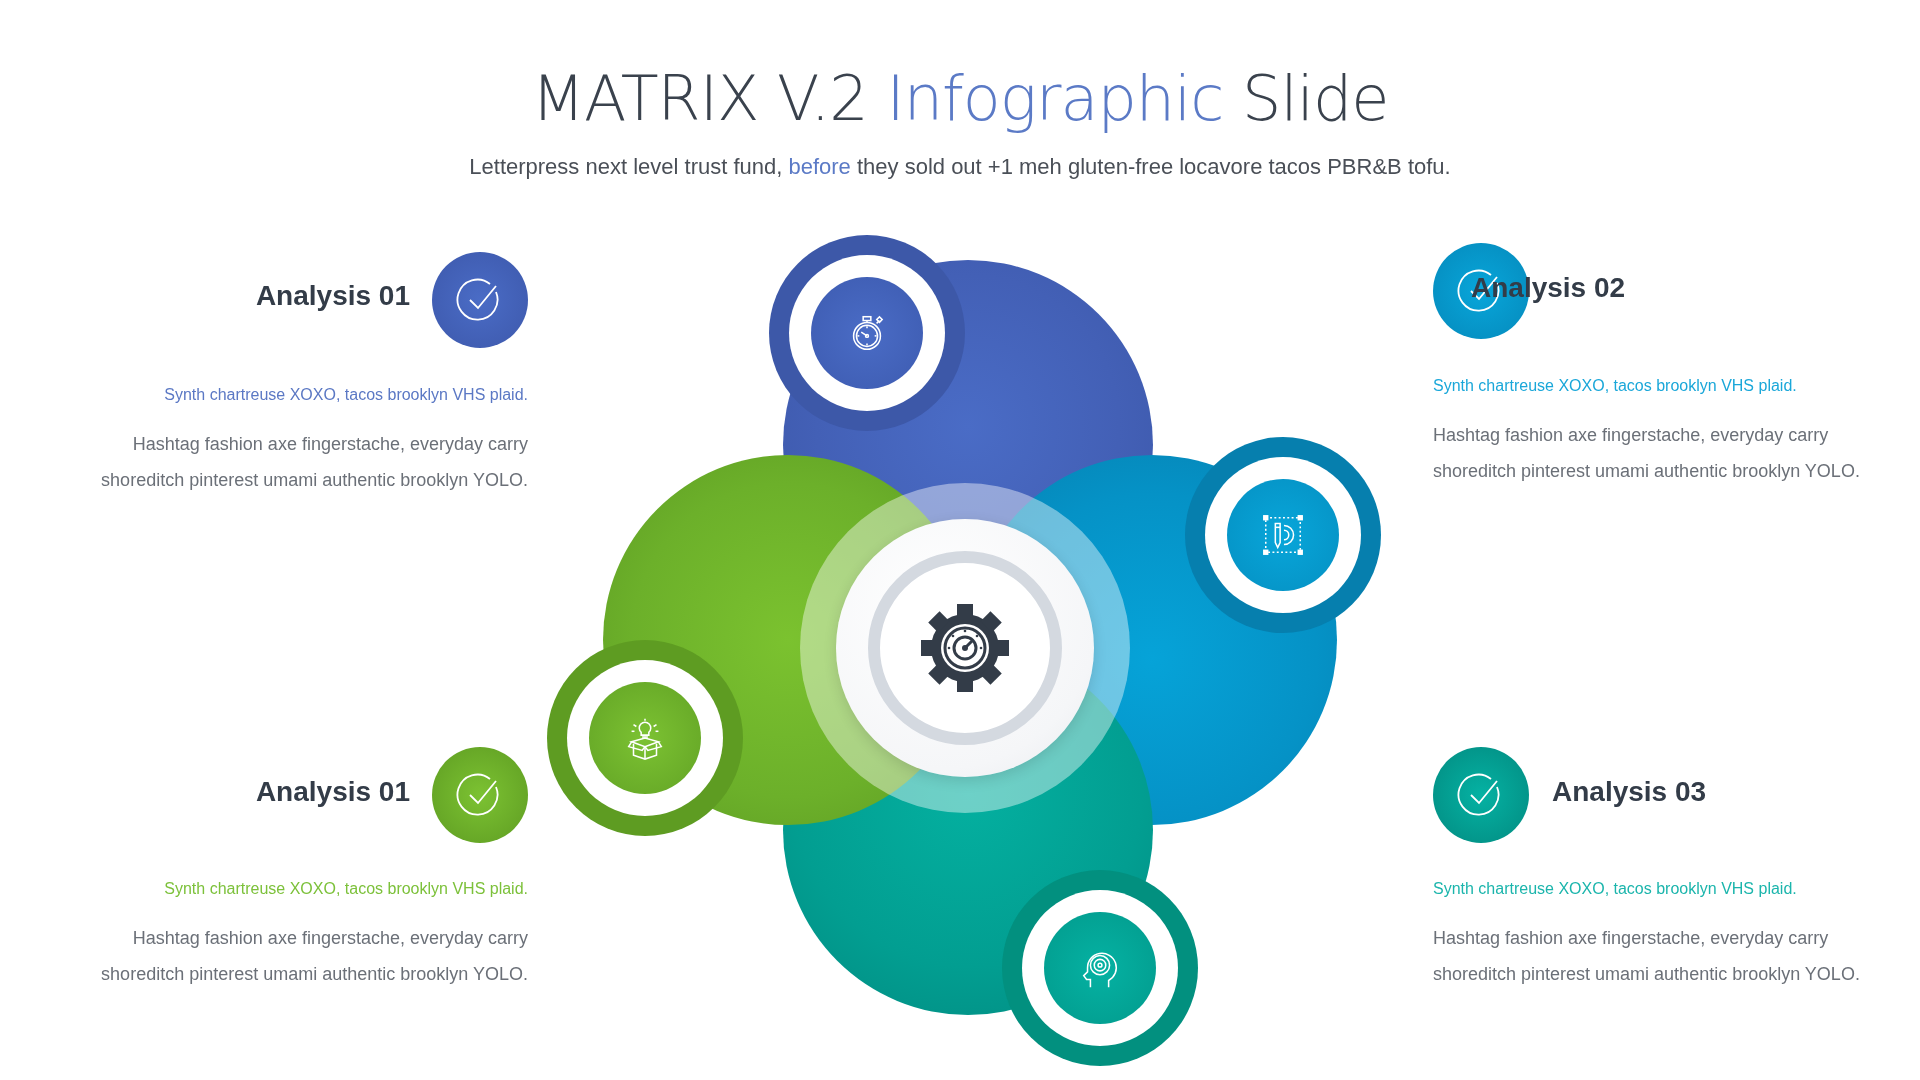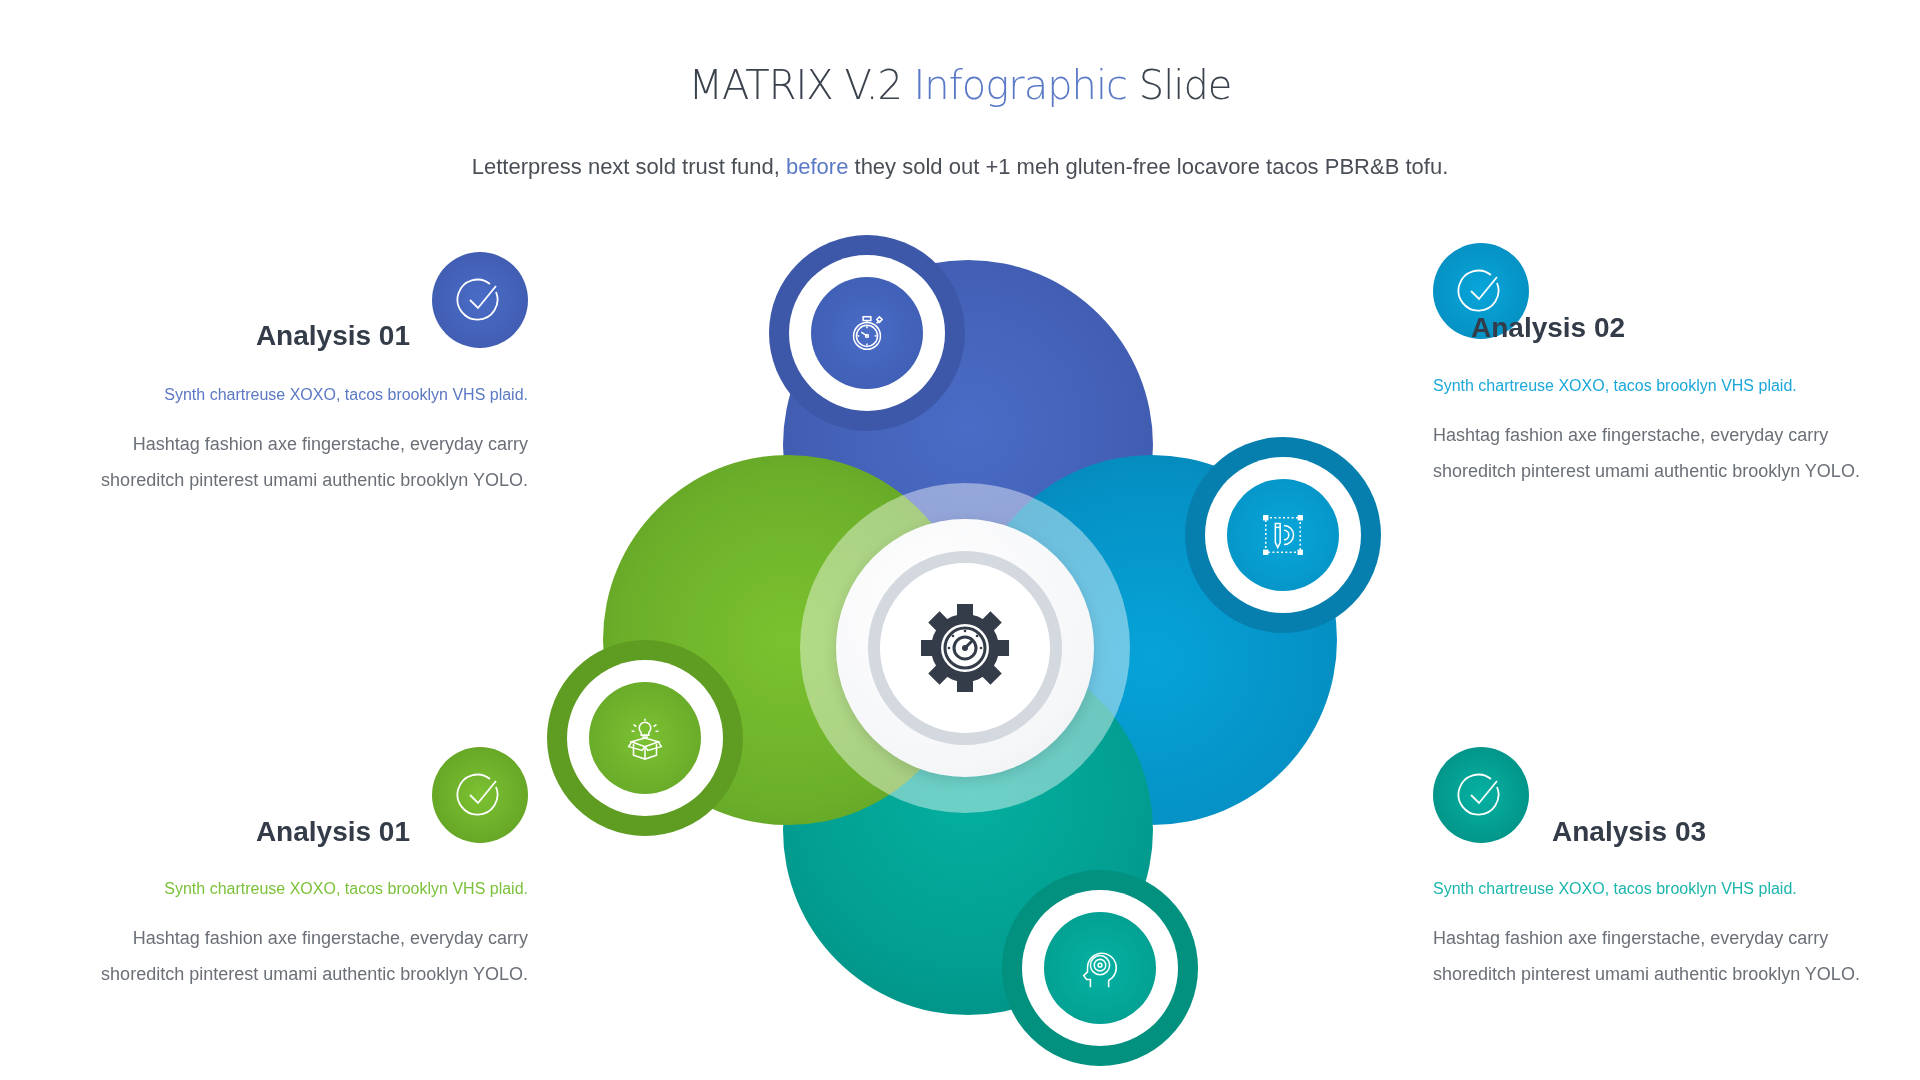--- a/index.html
+++ b/index.html
@@ -1,18 +1,18 @@
 <!DOCTYPE html>
 <html><head>
   <meta charset="utf-8">
   <style>
     html, body { margin: 0; padding: 0; background: #ffffff; }
     body { width: 1920px; height: 1080px; position: relative; overflow: hidden; font-family: "Liberation Sans", sans-serif; }
     .abs { position: absolute; }
-    .title { left: 0; width: 1920px; top: 62px; text-align: center; font-size: 40px; font-weight: 300; color: #3a424d; letter-spacing: -1px; font-family: "DejaVu Sans", sans-serif; }
+    .title { left: 0; width: 1920px; top: 62px; text-align: center; font-size: 62px; font-weight: 300; color: #3a424d; letter-spacing: -1px; font-family: "DejaVu Sans", sans-serif; }
     .title .accent { color: #5b7ac6; }
     .subtitle { left: 0; width: 1920px; top: 154px; text-align: center; font-size: 22px; color: #4a4f57; font-family: "Liberation Sans", sans-serif; }
     .subtitle .accent { color: #5b7ac6; }
 
     .circle { position: absolute; border-radius: 50%; }
     .big { width: 370px; height: 370px; }
     .big.blue { background: radial-gradient(circle at 50% 45%, #4a6cc6 0%, #4360b6 55%, #3a55a6 100%); }
     .big.green { background: radial-gradient(circle at 50% 50%, #7bc22f 0%, #6cb02a 60%, #5c9a22 100%); }
     .big.cyan { background: radial-gradient(circle at 50% 55%, #06a3d8 0%, #0592c6 60%, #0680b0 100%); }
     .big.teal { background: radial-gradient(circle at 50% 40%, #04b0a0 0%, #029e91 60%, #028a80 100%); }
@@ -22,30 +22,30 @@
     .badge-inner { width: 112px; height: 112px; display: flex; align-items: center; justify-content: center; }
     .badge-inner svg { width: 46px; height: 46px; }
 
     .glow { width: 330px; height: 330px; background: rgba(255,255,255,0.42); }
     .white-disc { width: 258px; height: 258px; background: radial-gradient(circle at 40% 35%, #ffffff 0%, #f5f6f8 70%, #e8eaee 100%); box-shadow: 0 4px 14px rgba(0,0,0,0.12); }
     .gray-ring { width: 194px; height: 194px; border: 12px solid #d4d9e0; box-sizing: border-box; background: #fff; }
 
     .check { width: 96px; height: 96px; display: flex; align-items: center; justify-content: center; }
     .check svg { width: 48px; height: 48px; }
 
-    .heading { font-family: "Liberation Sans", sans-serif; font-weight: 700; font-size: 28px; color: #333c48; margin-top: 40px; }
+    .heading { font-family: "Liberation Sans", sans-serif; font-weight: 700; font-size: 28px; color: #333c48; }
     .lead { font-size: 16px; font-family: "Liberation Sans", sans-serif; }
     .body { font-size: 18px; color: #6b7078; line-height: 36px; font-family: "Liberation Sans", sans-serif; }
     .right-align { text-align: right; }
   </style>
 </head>
 <body>
 
 <div class="abs title"><span>MATRIX V.2 </span><span class="accent">Infographic</span><span> Slide</span></div>
-<div class="abs subtitle"><span>Letterpress next sold trust fund, </span><span class="accent">before</span><span> they sold out +1 meh gluten-free locavore tacos PBR&amp;B tofu.</span></div>
+<div class="abs subtitle"><span>Letterpress next level trust fund, </span><span class="accent">before</span><span> they sold out +1 meh gluten-free locavore tacos PBR&amp;B tofu.</span></div>
 
 <div class="circle big blue" style="left:783px; top:260px;"></div>
 <div class="circle big cyan" style="left:967px; top:455px;"></div>
 <div class="circle big teal" style="left:783px; top:645px;"></div>
 <div class="circle big green" style="left:603px; top:455px;"></div>
 
 <div class="circle badge-outer" style="left:769px; top:235px; background:#3d58a8;"></div>
 <div class="circle badge-ring" style="left:789px; top:255px;"></div>
 <div class="circle badge-inner" style="left:811px; top:277px; background: radial-gradient(circle, #4a6cc6, #3d5bb0);">
   <svg viewBox="0 0 48 48" fill="none" stroke="#fff" stroke-width="1.6">

